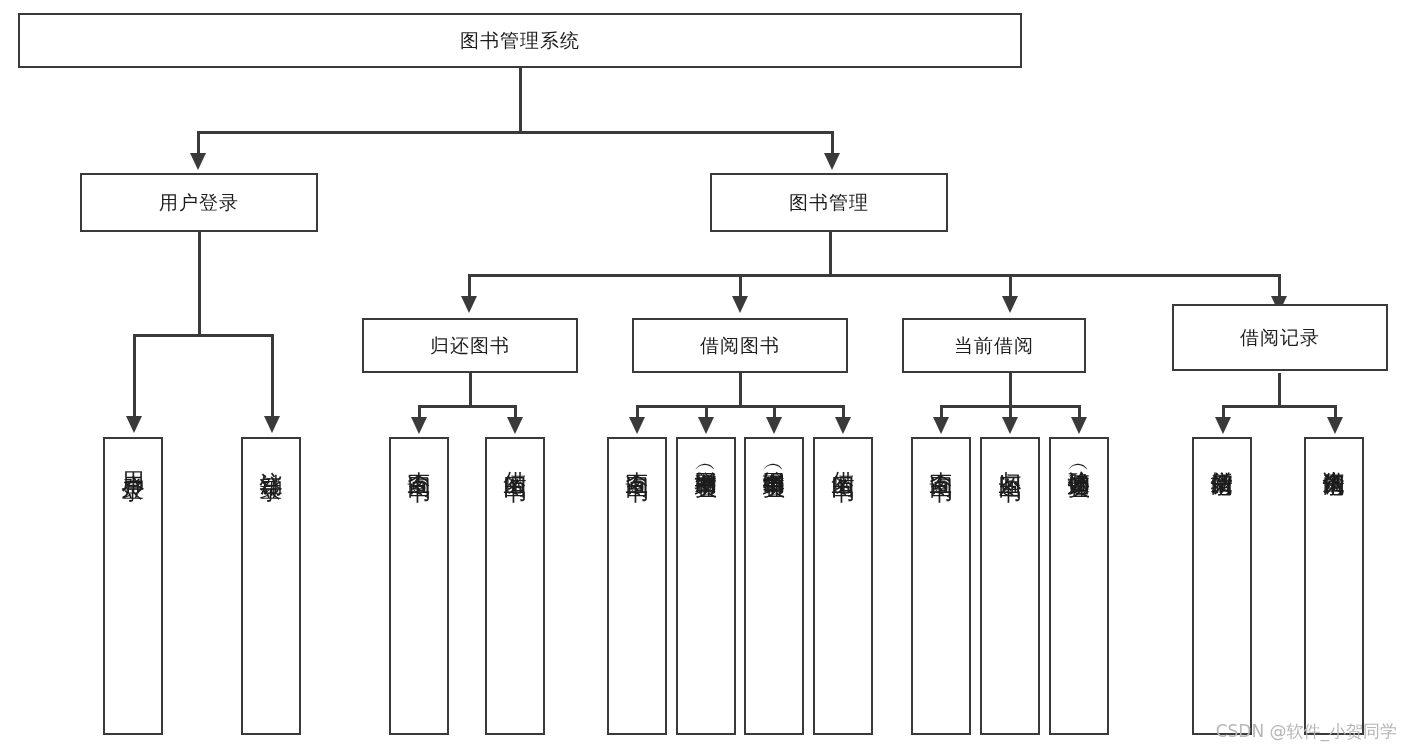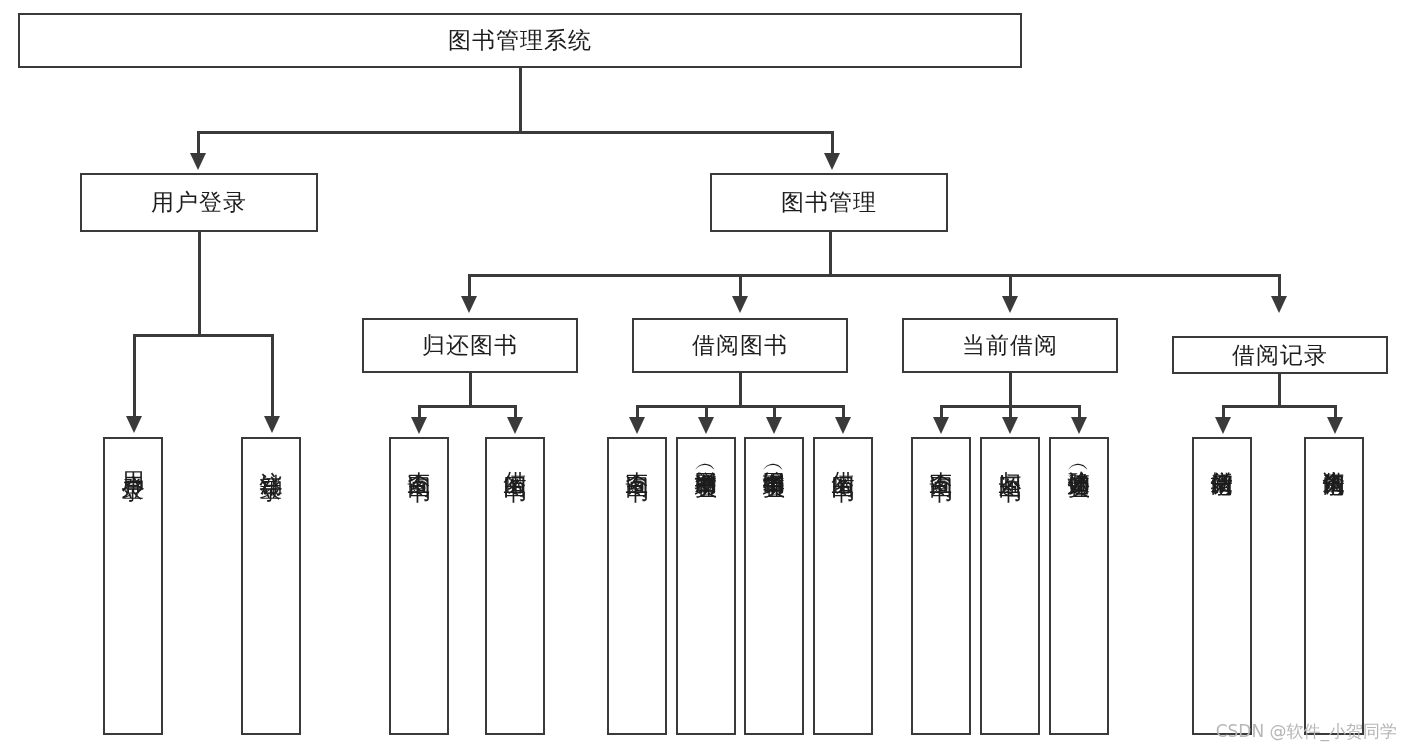--- a/index.html
+++ b/index.html
@@ -26,21 +26,21 @@
     justify-content: center;
     color: #1d1d1d;
   }
   .node .label {
     text-align: center;
     line-height: 1.25;
     letter-spacing: 1px;
   }
   .node.horiz .label {
     writing-mode: horizontal-tb;
-    font-size: 23px;
+    font-size: 19px;
   }
   .node.vert {
     align-items: flex-start;
     padding-top: 14px;
   }
   .node.vert .label {
     writing-mode: vertical-rl;
     text-orientation: upright;
     font-size: 23px;
     letter-spacing: 3px;
@@ -120,24 +120,24 @@
   <div class="arrow" style="left:1002px; top:296px;"></div>
   <div class="line vline" style="left:1278px; top:274px; width:2.5px; height:24px;"></div>
   <div class="arrow" style="left:1271px; top:296px;"></div>
 
   <div class="node horiz" style="left:362px; top:318px; width:216px; height:55px;">
     <span class="label">归还图书</span>
   </div>
   <div class="node horiz" style="left:632px; top:318px; width:216px; height:55px;">
     <span class="label">借阅图书</span>
   </div>
-  <div class="node horiz" style="left:902px; top:318px; width:216px; height:55px;">
+  <div class="node horiz" style="left:902px; top:318px; width:184px; height:55px;">
     <span class="label">当前借阅</span>
   </div>
-  <div class="node horiz" style="left:1172px; top:336px; width:216px; height:38px;">
+  <div class="node horiz" style="left:1172px; top:304px; width:216px; height:67px;">
     <span class="label">借阅记录</span>
   </div>
 
   <div class="line vline" style="left:469px; top:373px; width:2.5px; height:34px;"></div>
   <div class="line hline" style="left:418px; top:405px; width:98px; height:2.5px;"></div>
   <div class="line vline" style="left:418px; top:405px; width:2.5px; height:14px;"></div>
   <div class="arrow" style="left:411px; top:417px;"></div>
   <div class="line vline" style="left:514px; top:405px; width:2.5px; height:14px;"></div>
   <div class="arrow" style="left:507px; top:417px;"></div>
 

